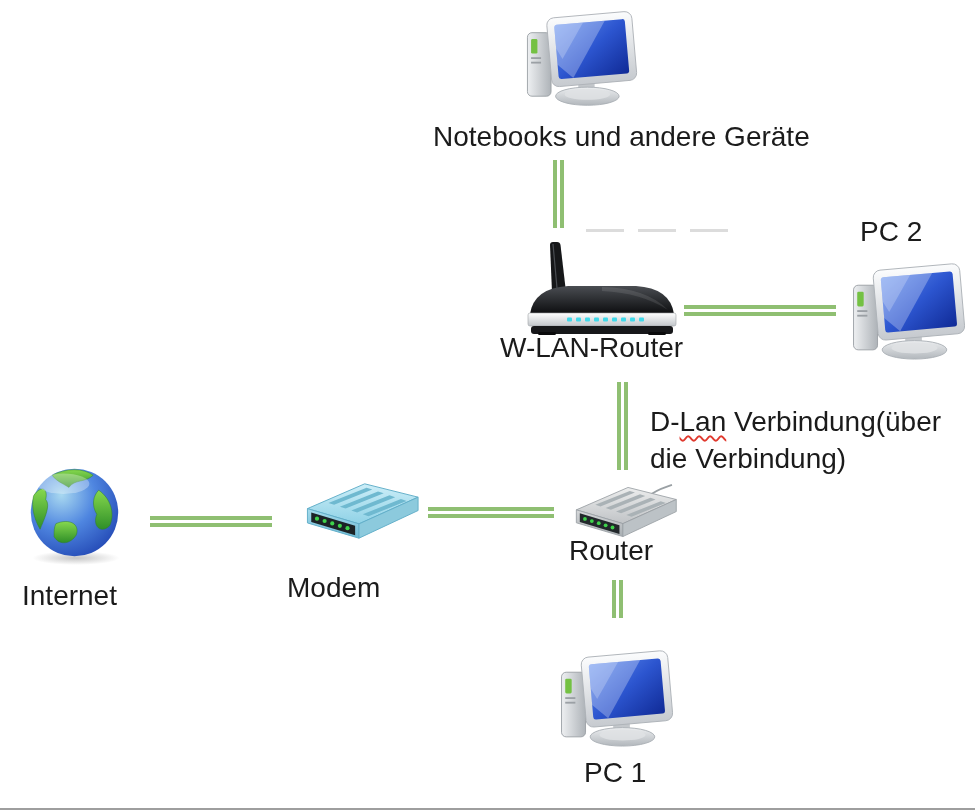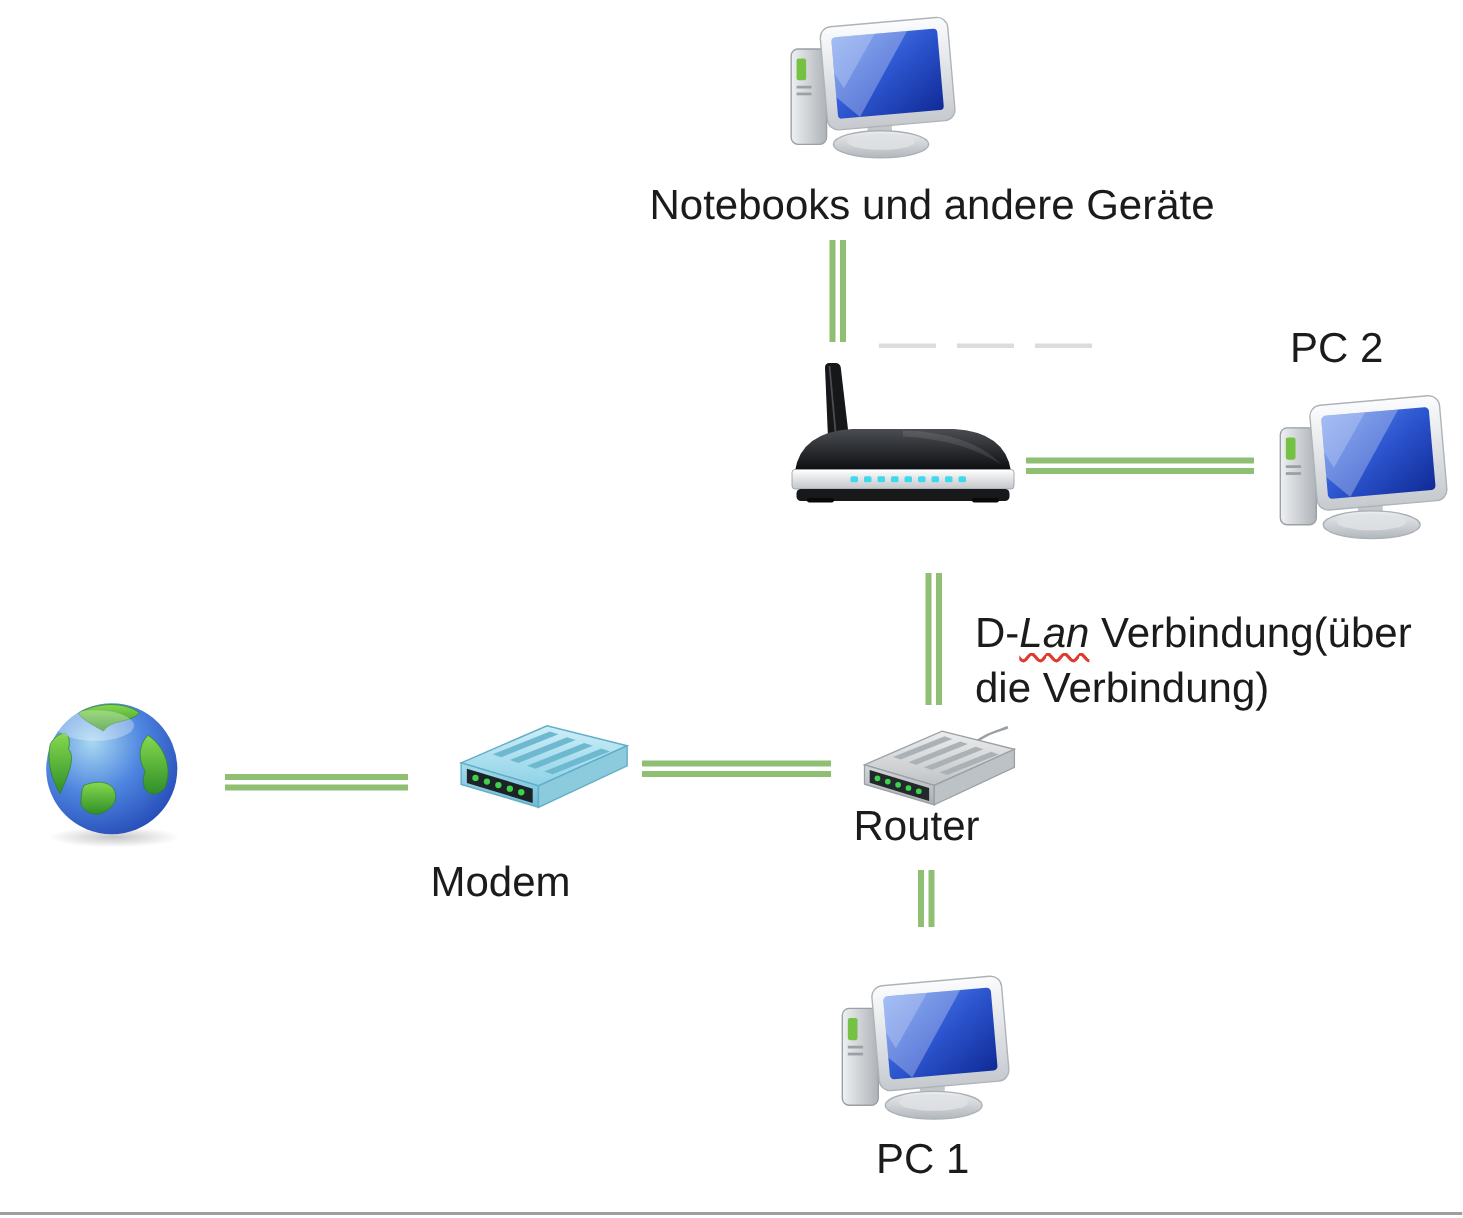--- a/index.html
+++ b/index.html
@@ -28,21 +28,20 @@
     position:absolute;width:11px;box-sizing:border-box;
     border-left:4px solid #8fbf72;border-right:4px solid #8fbf72;
   }
   .icon{position:absolute;}
   .misspelled{
     text-decoration:underline;
     text-decoration-style:wavy;
     text-decoration-color:#e0392e;
     text-decoration-thickness:1.5px;
     text-underline-offset:4px;
-    font-style:italic;
   }
   .faint-marks{
     position:absolute;left:586px;top:229px;width:150px;height:3px;
     background:repeating-linear-gradient(90deg,#dcdcdc 0 38px,transparent 38px 52px);
   }
   .globe-shadow{
     position:absolute;left:32px;top:551px;width:88px;height:14px;
     background:radial-gradient(ellipse at center,rgba(90,90,90,0.35) 0%,rgba(0,0,0,0) 70%);
   }
   .bottom-rule{
@@ -204,20 +203,21 @@
     <use href="#sym-pc"></use>
   </svg>
   <div class="label center" style="left:433px;top:120px;width:378px">Notebooks und andere Geräte</div>
 
   <div class="vline" style="left:553px;top:160px;height:68px"></div>
   <div class="faint-marks"></div>
 
   <svg class="icon" style="left:522px;top:240px" width="160" height="100">
     <use href="#sym-wlan-router"></use>
   </svg>
+  <div class="label center" style="left:500px;top:331px;width:206px">W-LAN-Router</div>
 
   <div class="hline" style="left:684px;top:305px;width:152px"></div>
   <div class="label center" style="left:860px;top:215px;width:100px">PC 2</div>
   <svg class="icon" style="left:848px;top:258px" width="120" height="108">
     <use href="#sym-pc"></use>
   </svg>
 
   <div class="vline" style="left:617px;top:382px;height:88px"></div>
   <div class="label" style="left:650px;top:403px;line-height:37px">
     <div><span>D-</span><span class="misspelled">Lan</span><span> Verbindung(über</span></div>
@@ -234,20 +234,21 @@
   </svg>
   <div class="label" style="left:287px;top:571px">Modem</div>
 
   <div class="hline" style="left:428px;top:507px;width:126px"></div>
   <div class="hline" style="left:150px;top:516px;width:122px"></div>
 
   <div class="globe-shadow"></div>
   <svg class="icon" style="left:28px;top:466px" width="93" height="93">
     <use href="#sym-globe"></use>
   </svg>
+  <div class="label" style="left:22px;top:579px">Internet</div>
 
   <div class="vline" style="left:612px;top:580px;height:38px"></div>
   <svg class="icon" style="left:556px;top:646px" width="120" height="106">
     <use href="#sym-pc"></use>
   </svg>
   <div class="label center" style="left:584px;top:756px;width:66px">PC 1</div>
 
   <div class="bottom-rule"></div>
 </div>
 

